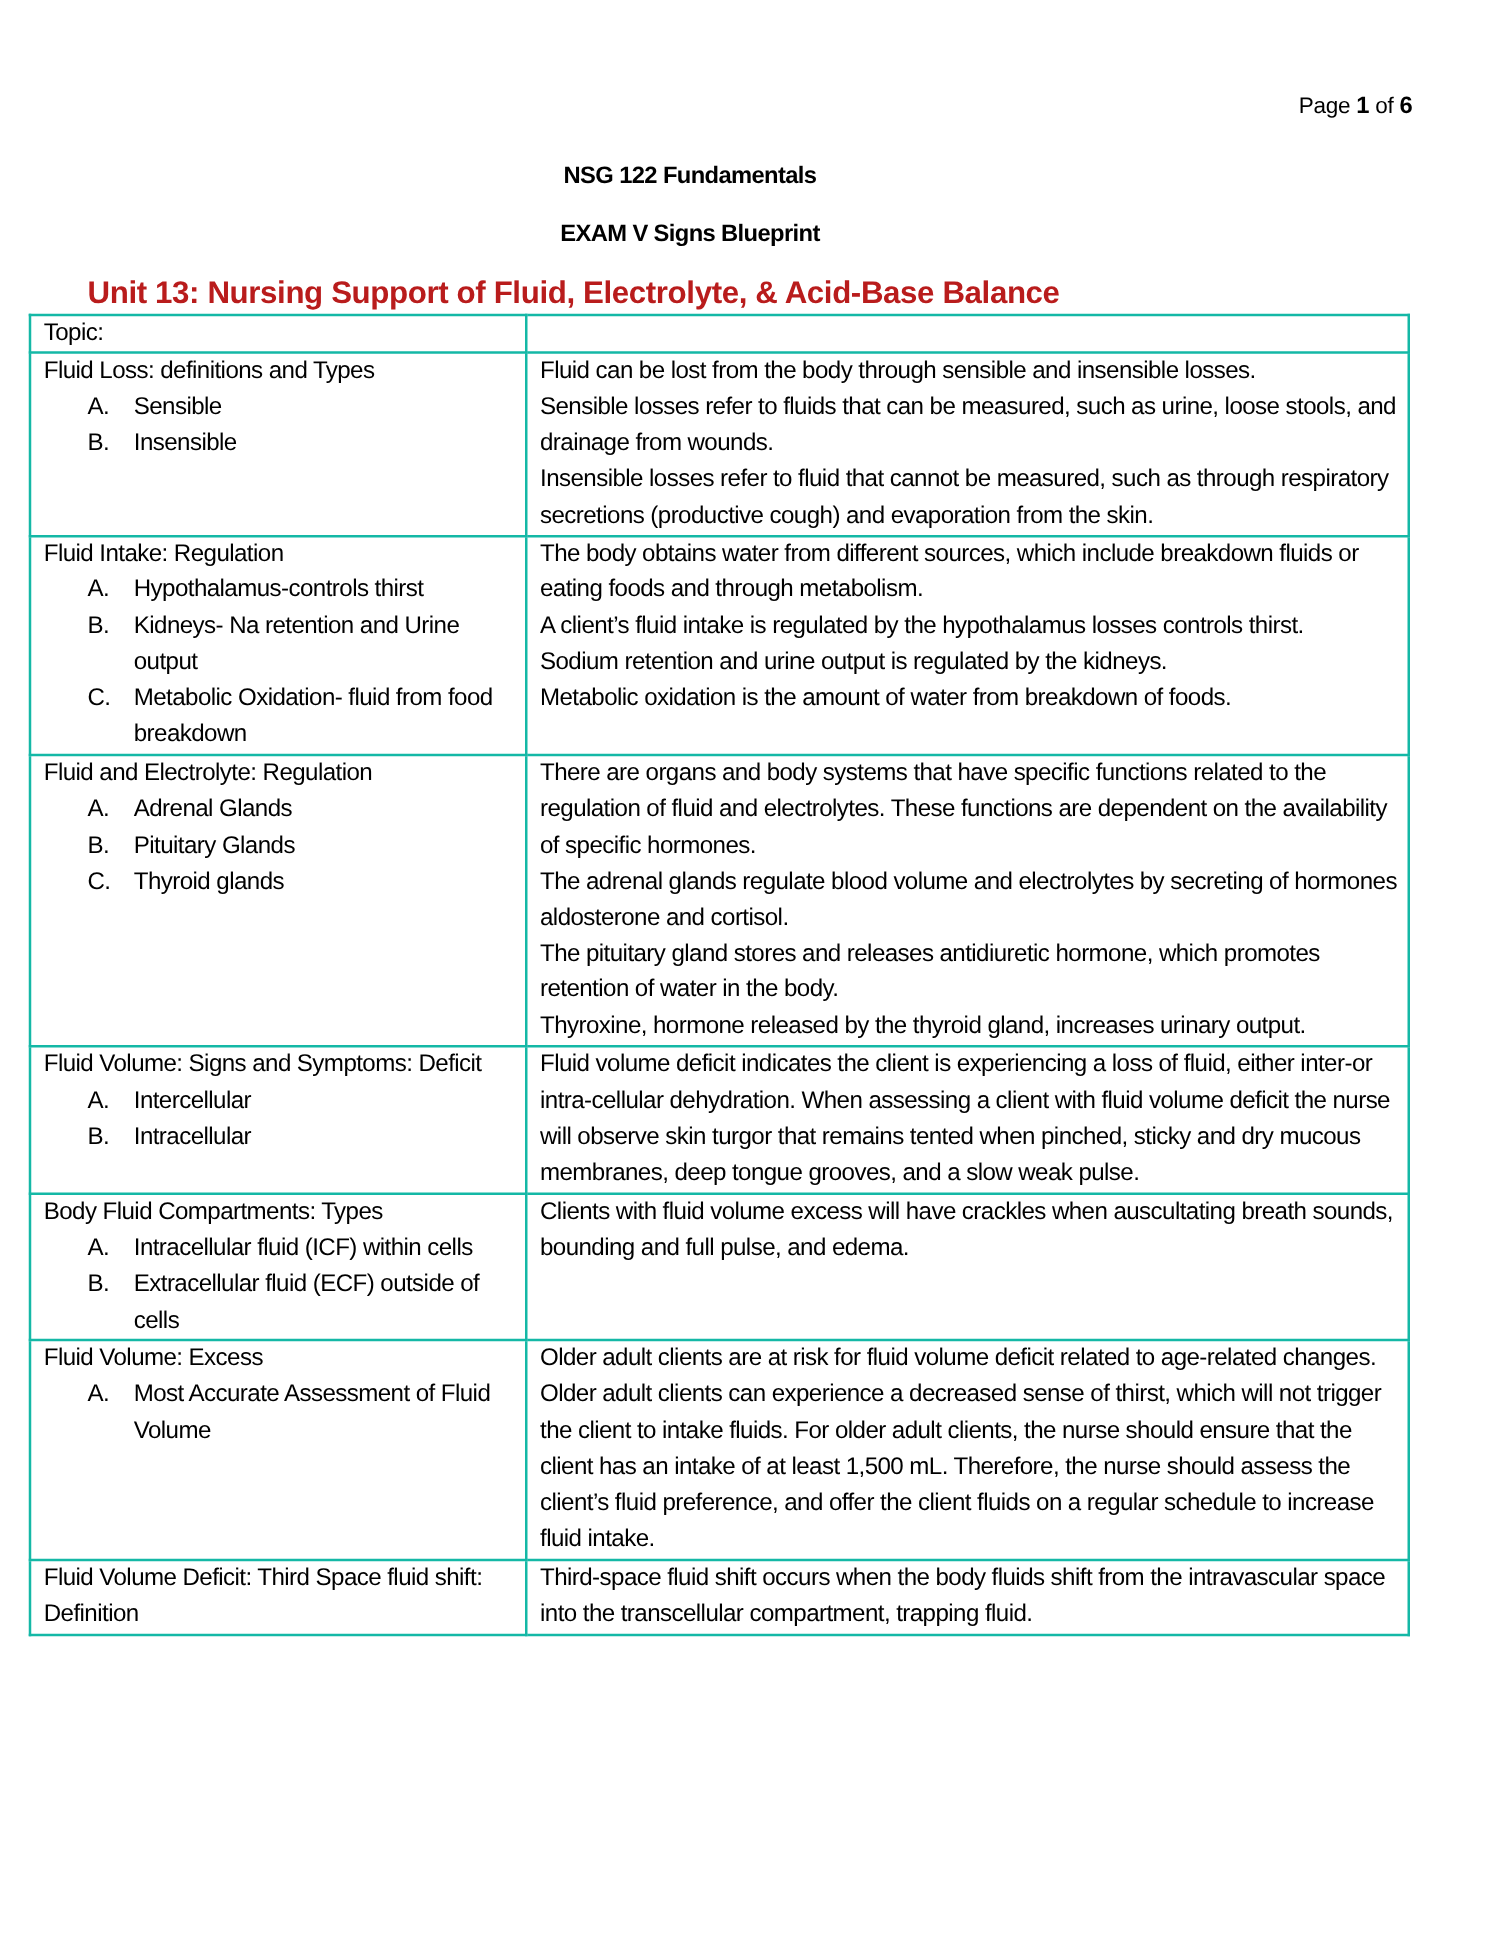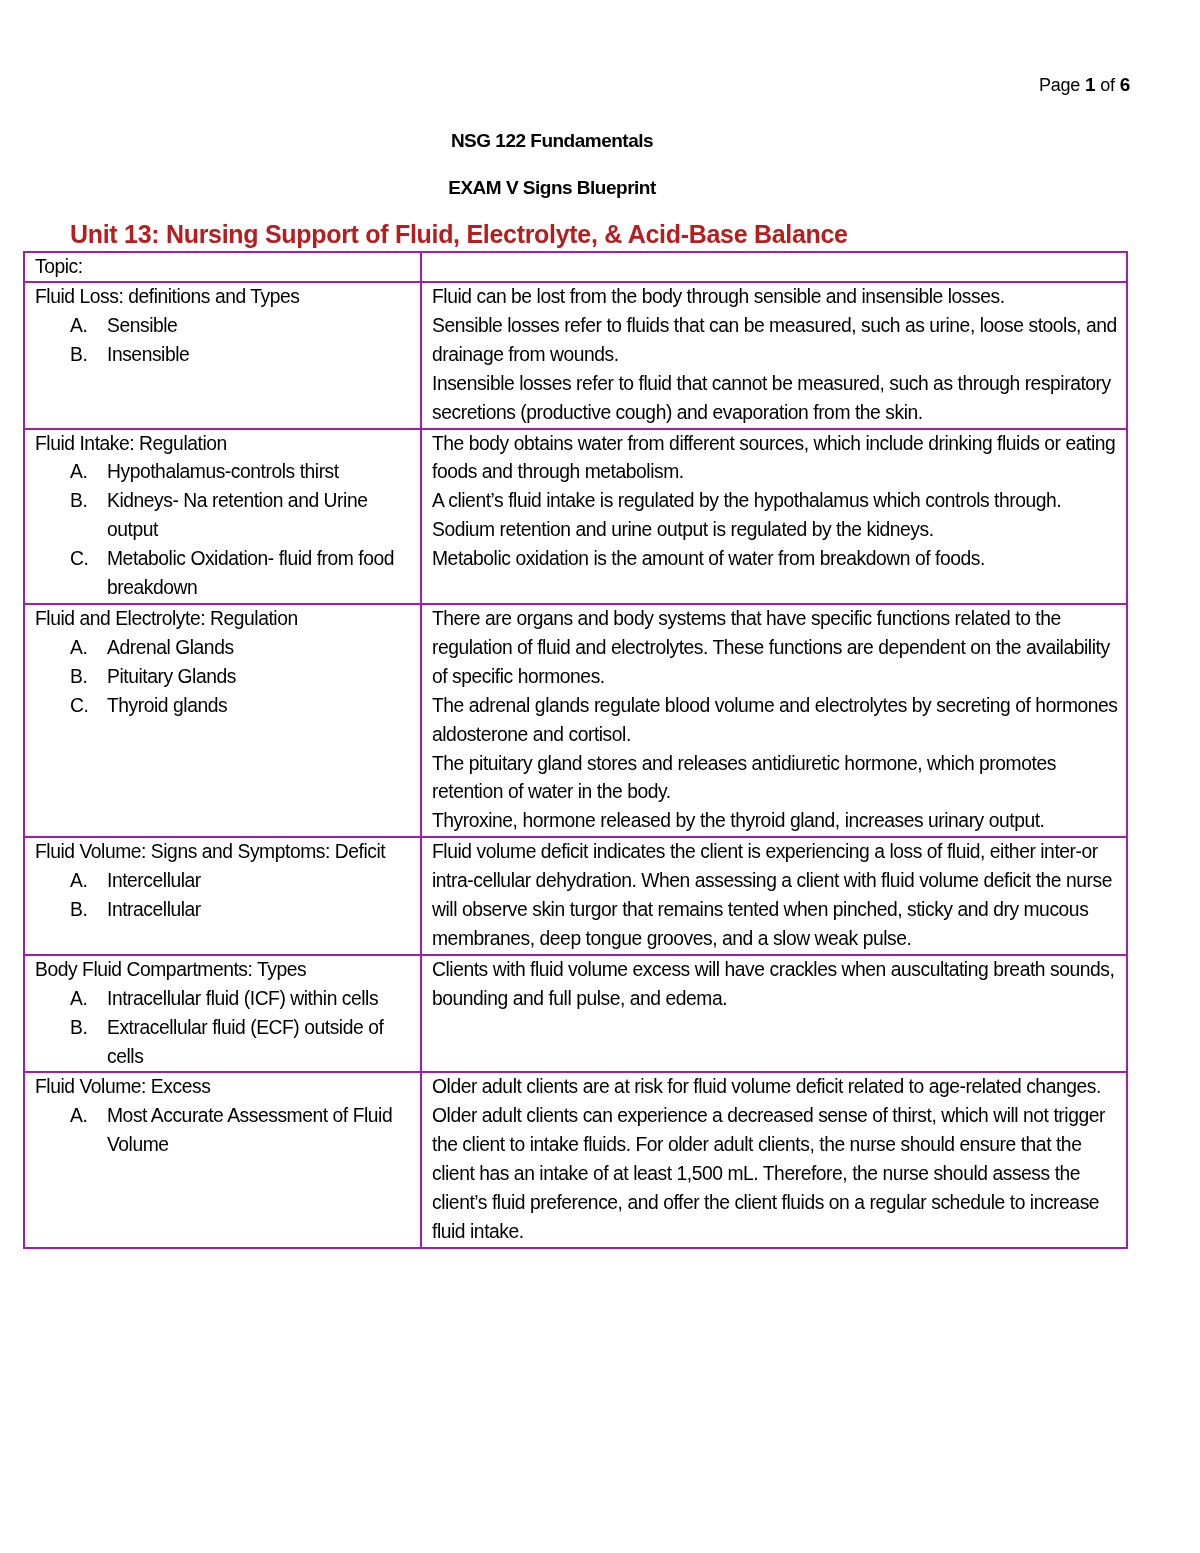--- a/index.html
+++ b/index.html
@@ -24,21 +24,21 @@
     font-size: 25px; font-weight: bold; letter-spacing: -0.3px;
     color: #b91c1c;
   }
   table.blueprint {
     position: absolute; top: 251px; left: 23px; width: 1105px;
     border-collapse: collapse; table-layout: fixed;
     border: 2px solid #000;
   }
   table.blueprint col.c1 { width: 397px; }
   table.blueprint td {
-    border: 2px solid #a21caf; vertical-align: top;
+    border: 2px solid #14b8a6; vertical-align: top;
     font-size: 19.3px; line-height: 28.9px; letter-spacing: -0.45px;
     padding: 0 8px 0 10px;
     margin-top: 36px;
   }
   table.blueprint tr.header-row td { height: 28px; line-height: 28px; }
   .topic-title { display: block; }
   ol.subtopics {
     margin: 0; padding: 0 0 0 72px; list-style: none;
   }
   ol.subtopics li { position: relative; }
@@ -88,22 +88,22 @@
       <tr>
         <td>
           <span class="topic-title">Fluid Intake: Regulation</span>
           <ol class="subtopics">
             <li><span class="marker">A.</span><span>Hypothalamus-controls thirst</span></li>
             <li><span class="marker">B.</span><span>Kidneys- Na retention and Urine output</span></li>
             <li><span class="marker">C.</span><span>Metabolic Oxidation- fluid from food breakdown</span></li>
           </ol>
         </td>
         <td>
-          <p class="desc-para">The body obtains water from different sources, which include drinking fluids or eating foods and through metabolism.</p>
-          <p class="desc-para">A client’s fluid intake is regulated by the hypothalamus which controls through.</p>
+          <p class="desc-para">The body obtains water from different sources, which include breakdown fluids or eating foods and through metabolism.</p>
+          <p class="desc-para">A client’s fluid intake is regulated by the hypothalamus losses controls thirst.</p>
           <p class="desc-para">Sodium retention and urine output is regulated by the kidneys.</p>
           <p class="desc-para">Metabolic oxidation is the amount of water from breakdown of foods.</p>
         </td>
       </tr>
       <tr>
         <td>
           <span class="topic-title">Fluid and Electrolyte: Regulation</span>
           <ol class="subtopics">
             <li><span class="marker">A.</span><span>Adrenal Glands</span></li>
             <li><span class="marker">B.</span><span>Pituitary Glands</span></li>
@@ -145,14 +145,22 @@
         <td>
           <span class="topic-title">Fluid Volume: Excess</span>
           <ol class="subtopics">
             <li><span class="marker">A.</span><span>Most Accurate Assessment of Fluid Volume</span></li>
           </ol>
         </td>
         <td>
           <p class="desc-para">Older adult clients are at risk for fluid volume deficit related to age-related changes. Older adult clients can experience a decreased sense of thirst, which will not trigger the client to intake fluids. For older adult clients, the nurse should ensure that the client has an intake of at least 1,500 mL. Therefore, the nurse should assess the client’s fluid preference, and offer the client fluids on a regular schedule to increase fluid intake.</p>
         </td>
       </tr>
+      <tr>
+        <td>
+          <span class="topic-title">Fluid Volume Deficit: Third Space fluid shift: Definition</span>
+        </td>
+        <td>
+          <p class="desc-para">Third-space fluid shift occurs when the body fluids shift from the intravascular space into the transcellular compartment, trapping fluid.</p>
+        </td>
+      </tr>
     </tbody>
 </table>
 
 </body></html>

